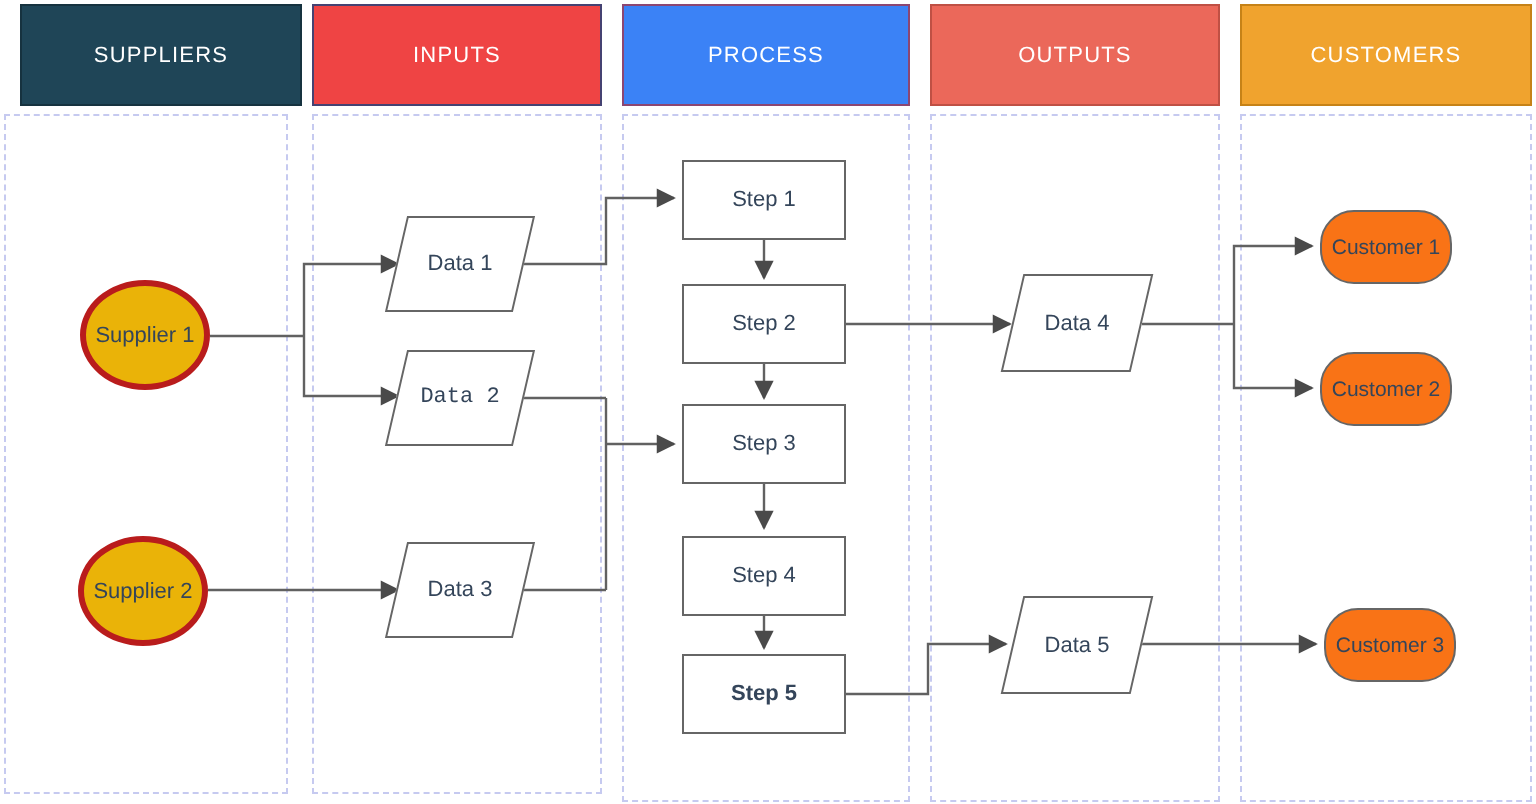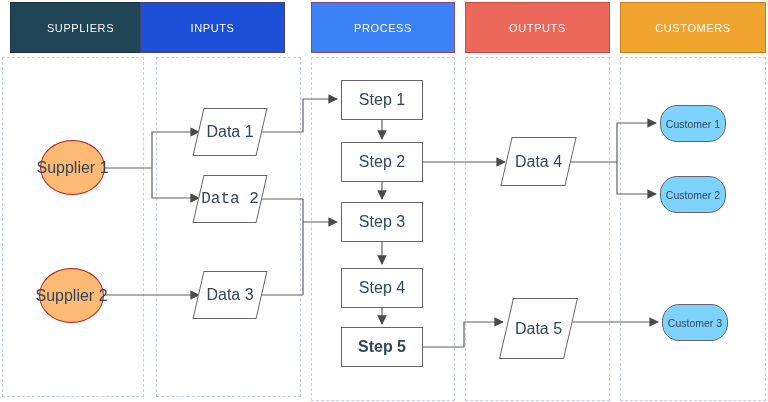--- a/index.html
+++ b/index.html
@@ -41,40 +41,40 @@
   .edge {
     fill: none;
     stroke: #616161;
     stroke-width: 1.2;
   }
   .node {
     position: absolute;
     display: flex;
     align-items: center;
     justify-content: center;
-    font-size: 16px;
+    font-size: 11px;
     color: #34455a;
     text-align: center;
   }
   .node .node-label {
     position: relative;
     z-index: 2;
     white-space: nowrap;
   }
   .rect-node {
     background: #ffffff;
     border: 1px solid #666666;
   }
   .ellipse-node {
-    background: #fdba74;
-    border: 1px solid #b91c1c;
+    background: #eab308;
+    border: 3px solid #b91c1c;
     border-radius: 50%;
   }
   .rounded-node {
-    background: #7dd3fc;
+    background: #f97316;
     border: 1px solid #666666;
     border-radius: 17px;
     font-size: 10.5px;
   }
   .para-node { background: transparent; }
   .para-bg {
     position: absolute;
     inset: 0;
     background: #ffffff;
     border: 1px solid #666666;
@@ -83,21 +83,21 @@
   }
 </style>
 </head>
 <body>
 
 <div id="canvas">
 
   <div class="lane-header" style="left: 10px; width: 141px; background: rgb(31, 69, 87); border-color: rgb(22, 50, 63);">
       <span>SUPPLIERS</span>
     </div>
-  <div class="lane-header" style="left: 140px; width: 145px; background: #1d4ed8; border-color: rgb(69, 66, 114);">
+  <div class="lane-header" style="left: 156px; width: 145px; background: #ef4444; border-color: rgb(69, 66, 114);">
       <span>INPUTS</span>
     </div>
   <div class="lane-header" style="left: 311px; width: 144px; background: #3b82f6; border-color: rgb(140, 70, 114);">
       <span>PROCESS</span>
     </div>
   <div class="lane-header" style="left: 465px; width: 145px; background: rgb(235, 104, 90); border-color: rgb(191, 80, 68);">
       <span>OUTPUTS</span>
     </div>
   <div class="lane-header" style="left: 620px; width: 146px; background: rgb(240, 163, 46); border-color: rgb(198, 130, 23);">
       <span>CUSTOMERS</span>
@@ -169,21 +169,21 @@
     <span class="node-label">Step 4</span>
   </div>
   <div class="node rect-node" style="left:341px;top:327px;width:82px;height:40px;font-weight:bold;">
     <span class="node-label">Step 5</span>
   </div>
 
   <div class="node para-node" style="left:506px;top:137px;width:65px;height:49px;">
     <span class="para-bg"></span>
     <span class="node-label">Data 4</span>
   </div>
-  <div class="node para-node" style="left:506px;top:298px;width:65px;height:61px;">
+  <div class="node para-node" style="left:506px;top:298px;width:65px;height:49px;">
     <span class="para-bg"></span>
     <span class="node-label">Data 5</span>
   </div>
 
   <div class="node rounded-node" style="left:660px;top:105px;width:66px;height:37px;">
     <span class="node-label">Customer 1</span>
   </div>
   <div class="node rounded-node" style="left:660px;top:176px;width:66px;height:37px;">
     <span class="node-label">Customer 2</span>
   </div>

